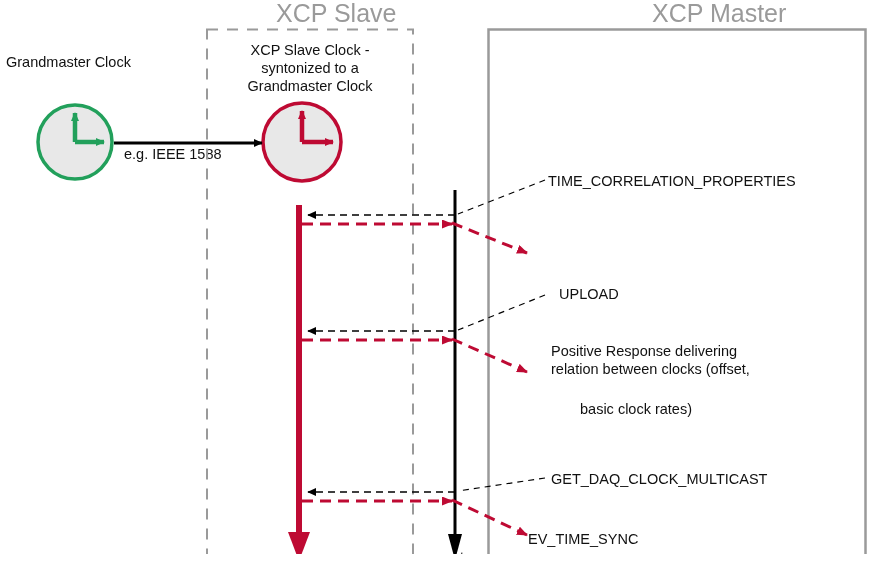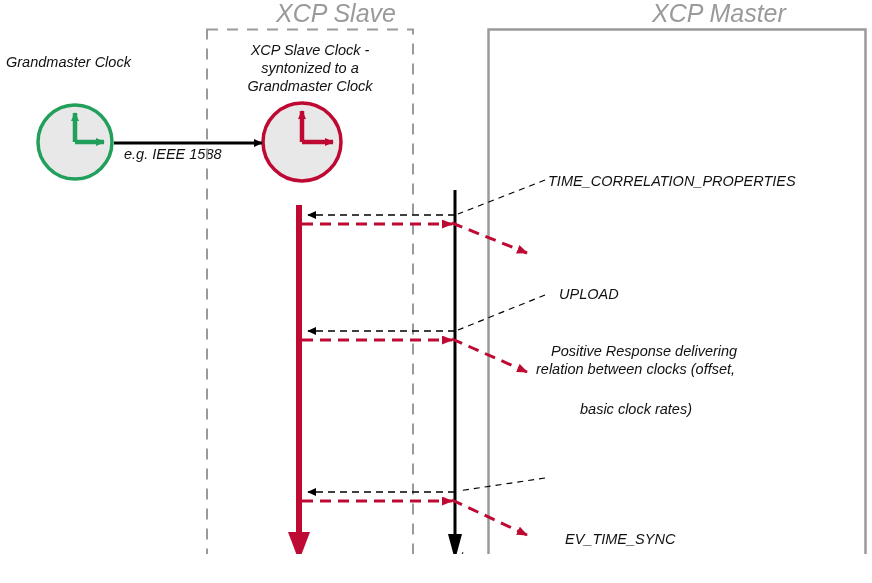--- a/index.html
+++ b/index.html
@@ -7,21 +7,20 @@
     padding: 0;
     background: #ffffff;
   }
   #stage {
     position: relative;
     width: 872px;
     height: 554px;
     background: #ffffff;
     font-family: "Liberation Sans", sans-serif;
     overflow: hidden;
-    font-style: italic;
   }
   #diagram-svg {
     position: absolute;
     left: 0;
     top: 0;
     width: 872px;
     height: 583px;
   }
   .lane-title {
     position: absolute;
@@ -62,25 +61,26 @@
   <div class="lbl lbl-center" style="left:228px; top:78px; width:164px;">Grandmaster Clock</div>
 
   <div class="lbl" style="left:124px; top:146px;">e.g. IEEE 1588</div>
 
   <div class="lbl" style="left:548px; top:173px;">TIME_CORRELATION_PROPERTIES</div>
 
 
   <div class="lbl" style="left:551px; top:286px;margin-left:8px;">UPLOAD</div>
 
   <div class="lbl" style="left:551px; top:343px;">Positive Response delivering</div>
-  <div class="lbl" style="left:536px; top:361px;">relation between clocks (offset,</div>
+  <div class="lbl" style="left:551px; top:361px;">relation between clocks (offset,</div>
   <div class="lbl" style="left:580px; top:379px;margin-top:22px;">basic clock rates)</div>
 
+  <div class="lbl" style="left:551px; top:471px;">GET_DAQ_CLOCK_MULTICAST</div>
 
-  <div class="lbl" style="left:565px; top:531px;">EV_TIME_SYNC</div>
+  <div class="lbl" style="left:528px; top:531px;">EV_TIME_SYNC</div>
 
   <div class="t-axis-label" style="left:460px; top:549px;">t</div>
 
   <svg id="diagram-svg" viewBox="0 0 872 583" xmlns="http://www.w3.org/2000/svg">
     <defs>
       <marker id="ah-black" markerWidth="9" markerHeight="8" refX="8.2" refY="4" orient="auto" markerUnits="userSpaceOnUse">
         <path d="M0,0 L9,4 L0,8 z" fill="#000000"></path>
       </marker>
       <marker id="ah-black-rev" markerWidth="9" markerHeight="8" refX="0.8" refY="4" orient="auto" markerUnits="userSpaceOnUse">
         <path d="M9,0 L0,4 L9,8 z" fill="#000000"></path>

